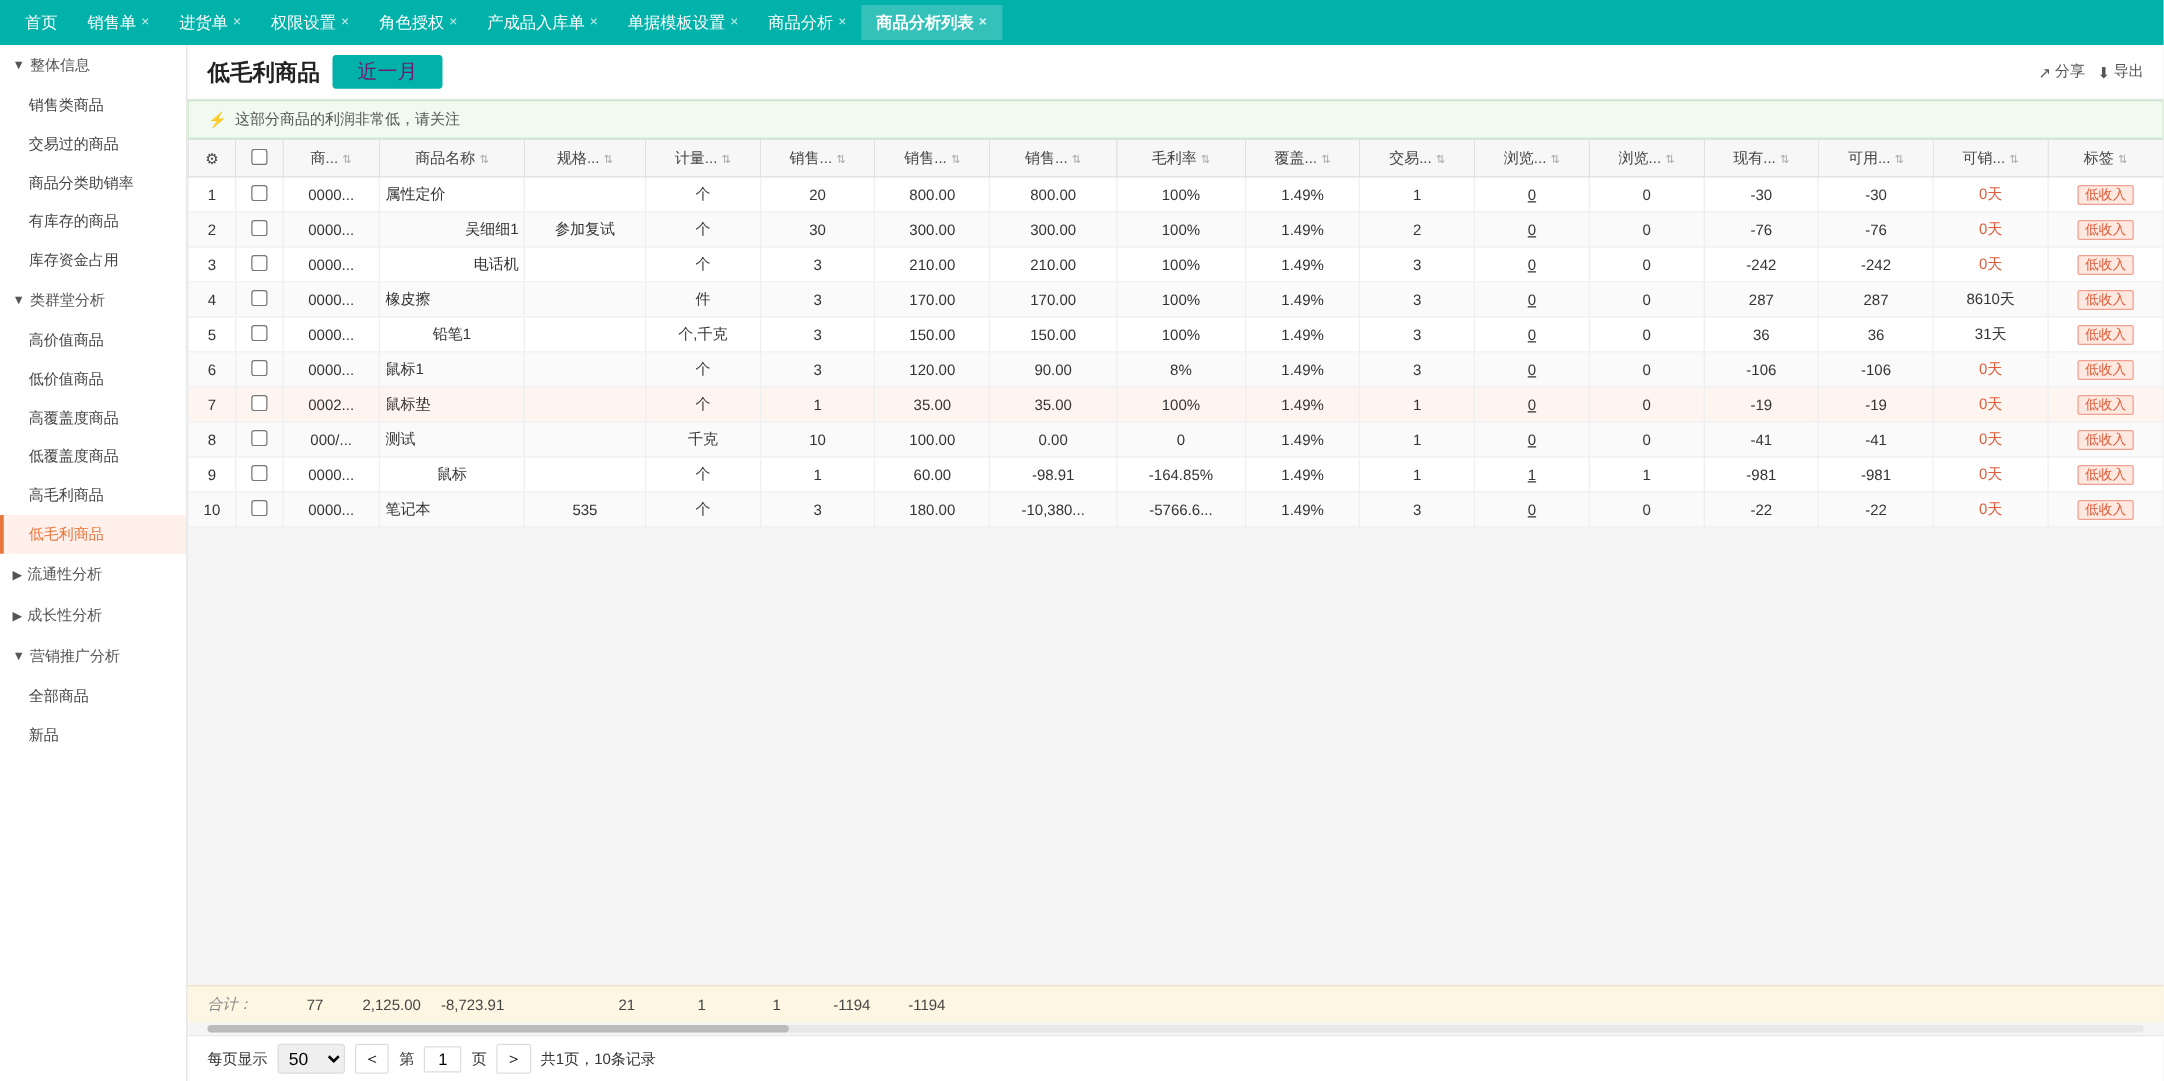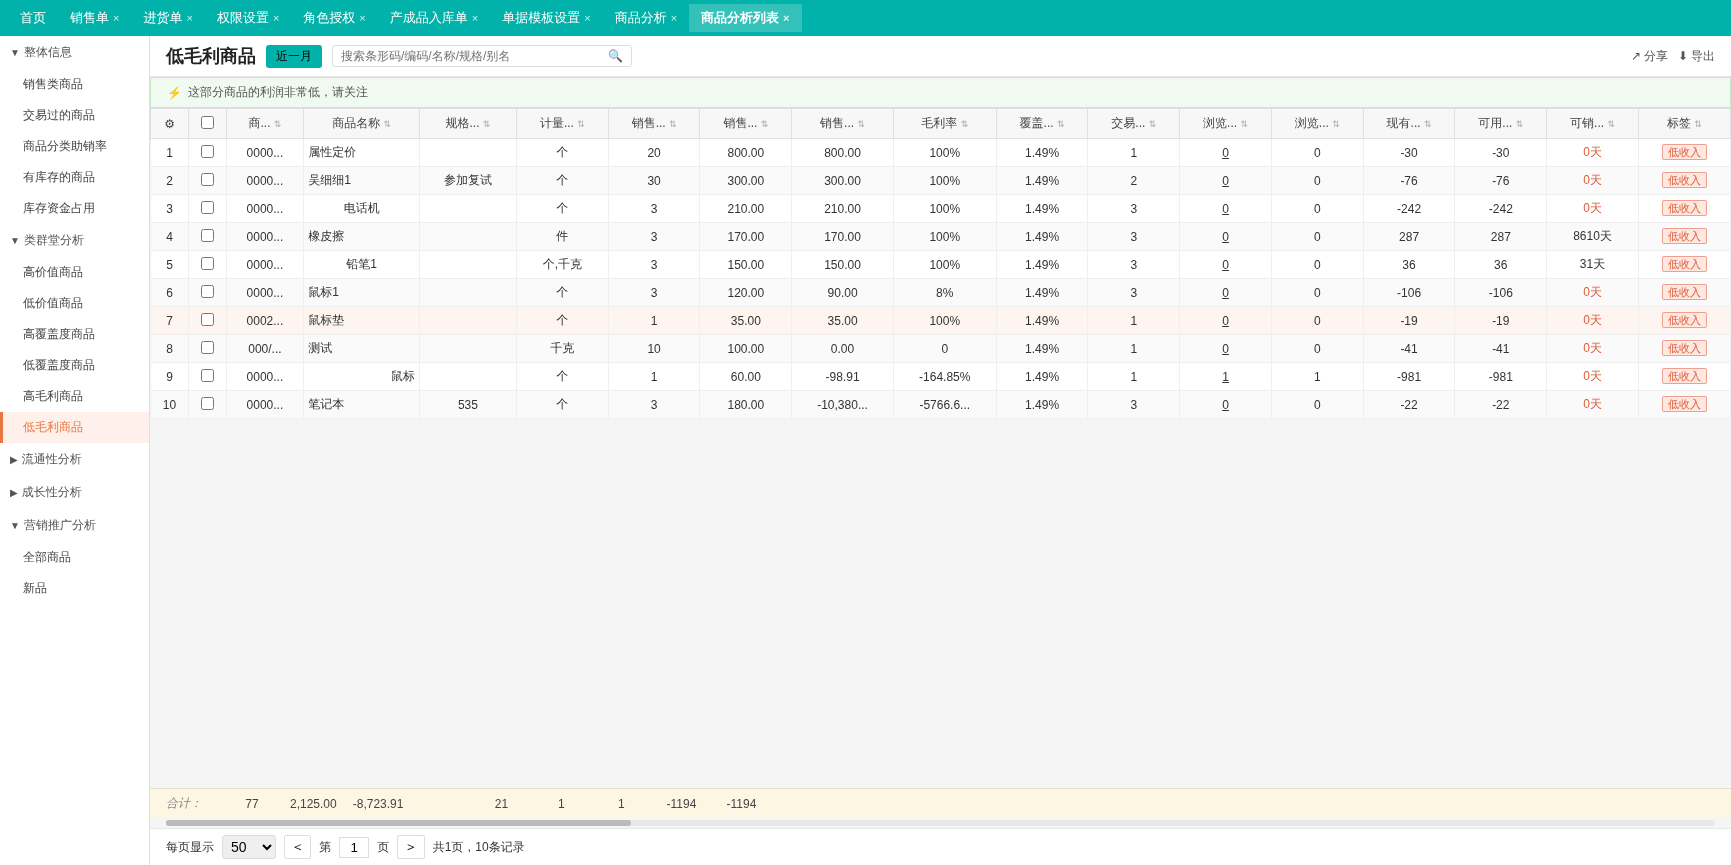--- a/index.html
+++ b/index.html
@@ -79,25 +79,25 @@
       border-bottom: 1px solid #e8e8e8;
       gap: 10px;
     }
     .page-title {
       font-size: 18px;
       font-weight: bold;
       color: #222;
     }
     .filter-btn {
       background: #00b2a9;
-      color: #000000;
+      color: #701a75;
       border: none;
       border-radius: 3px;
-      padding: 3px 10px;
-      font-size: 12px;
+      padding: 3px 20px;
+      font-size: 16px;
       cursor: pointer;
     }
     .search-box {
       display: flex;
       align-items: center;
       border: 1px solid #ddd;
       border-radius: 3px;
       padding: 3px 8px;
       flex: 1;
       max-width: 300px;
@@ -306,24 +306,20 @@
     </div>
     <div class="sidebar-item">全部商品</div>
     <div class="sidebar-item">新品</div>
   </aside>
 
   <div class="content">
 
     <div class="content-header">
       <span class="page-title">低毛利商品</span>
       <button class="filter-btn">近一月</button>
-      <div class="search-box">
-        <input type="text" placeholder="搜索条形码/编码/名称/规格/别名" style="">
-        <span style="color:#aaa; cursor:pointer;">🔍</span>
-      </div>
       <div class="header-actions">
         <button class="action-btn">
           <span>↗</span>
           <span>分享</span>
         </button>
         <button class="action-btn">
           <span>⬇</span>
           <span>导出</span>
         </button>
       </div>
@@ -376,41 +372,41 @@
       <td>0</td>
       <td>-30</td>
       <td>-30</td>
       <td class="text-red">0天</td>
       <td><span class="tag-red">低收入</span></td>
     </tr>
             <tr>
       <td>2</td>
       <td><input type="checkbox" style=""></td>
       <td>0000...</td>
-      <td style="text-align:left; padding-left:4px;margin-left:38px;">吴细细1</td>
+      <td style="text-align:right; padding-left:4px;margin-left:38px;">吴细细1</td>
       <td>参加复试</td>
       <td>个</td>
       <td>30</td>
       <td>300.00</td>
       <td>300.00</td>
       <td>100%</td>
       <td>1.49%</td>
       <td>2</td>
       <td class="underline">0</td>
       <td>0</td>
       <td>-76</td>
       <td>-76</td>
       <td class="text-red">0天</td>
       <td><span class="tag-red">低收入</span></td>
     </tr>
             <tr>
       <td>3</td>
       <td><input type="checkbox" style=""></td>
       <td>0000...</td>
-      <td style="text-align:center; padding-left:4px;">电话机</td>
+      <td style="text-align:right; padding-left:4px;">电话机</td>
       <td></td>
       <td>个</td>
       <td>3</td>
       <td>210.00</td>
       <td>210.00</td>
       <td>100%</td>
       <td>1.49%</td>
       <td>3</td>
       <td class="underline">0</td>
       <td>0</td>
@@ -516,21 +512,21 @@
       <td>0</td>
       <td>-41</td>
       <td>-41</td>
       <td class="text-red">0天</td>
       <td><span class="tag-red">低收入</span></td>
     </tr>
             <tr>
       <td>9</td>
       <td><input type="checkbox" style=""></td>
       <td>0000...</td>
-      <td style="text-align:right; padding-left:4px;margin-left:32px;">鼠标</td>
+      <td style="text-align:center; padding-left:4px;margin-left:32px;">鼠标</td>
       <td></td>
       <td>个</td>
       <td>1</td>
       <td>60.00</td>
       <td>-98.91</td>
       <td>-164.85%</td>
       <td>1.49%</td>
       <td>1</td>
       <td class="underline">1</td>
       <td>1</td>

